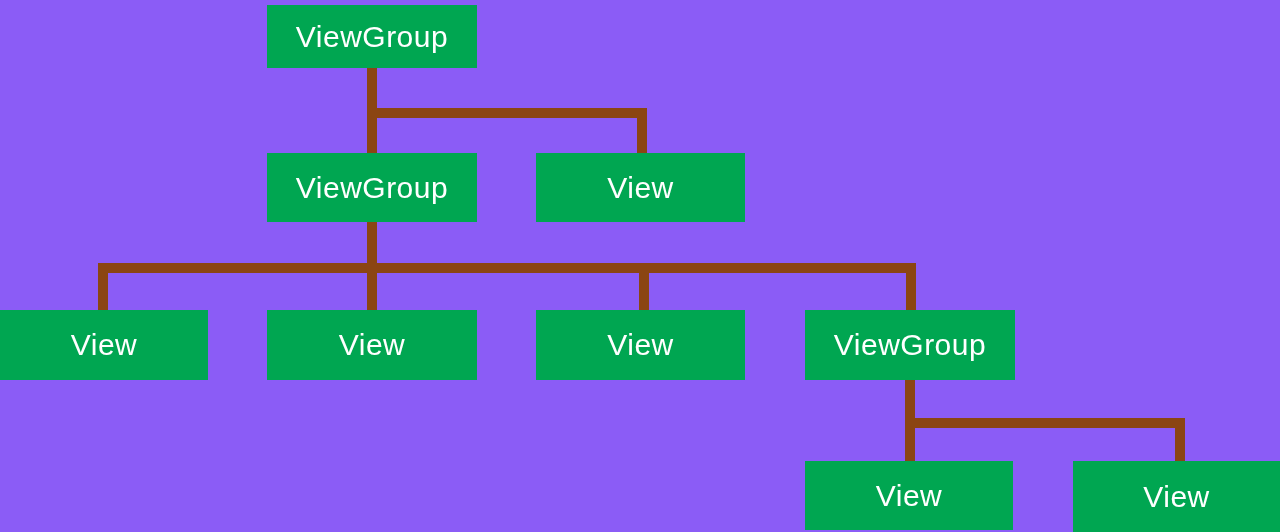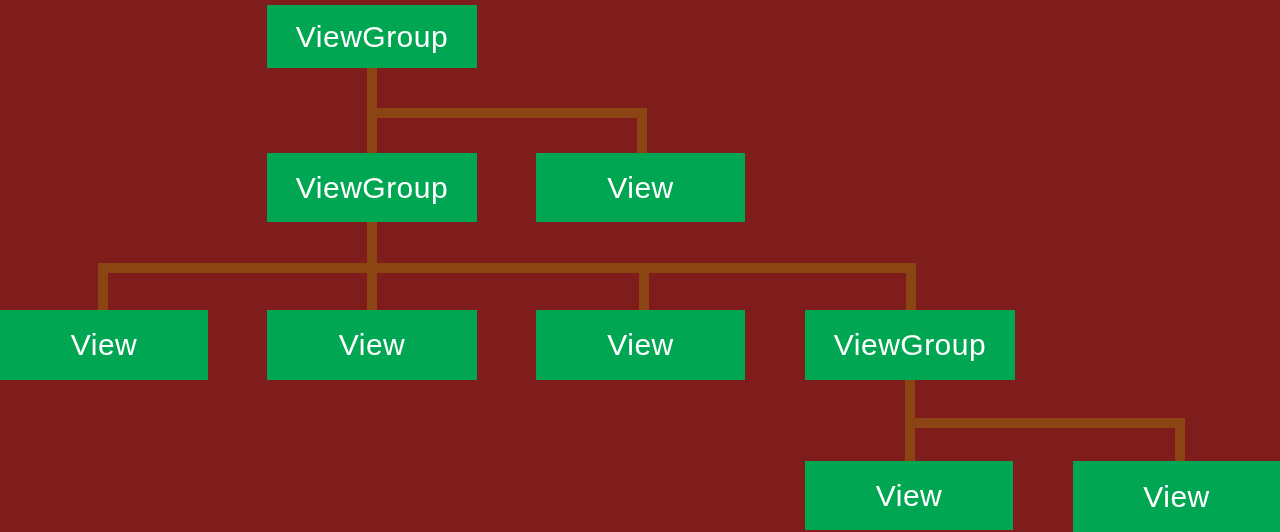--- a/index.html
+++ b/index.html
@@ -45,21 +45,21 @@
   .tip-up {
     border-left: 6px solid transparent;
     border-right: 6px solid transparent;
     border-bottom-style: solid;
     border-bottom-width: 7px;
   }
 </style>
 </head>
 <body>
 
-<div id="diagram" class="diagram" style="background: #7f1d1d;">
+<div id="diagram" class="diagram" style="background: #8b5cf6;">
     <div class="edge" style="left: 367px; top: 68px; width: 10px; height: 85px; background: rgb(139, 69, 19);"></div>
     <div class="edge" style="left: 367px; top: 108px; width: 280px; height: 10px; background: rgb(139, 69, 19);"></div>
     <div class="edge" style="left: 637px; top: 108px; width: 10px; height: 45px; background: rgb(139, 69, 19);"></div>
     <div class="edge" style="left: 367px; top: 222px; width: 10px; height: 88px; background: rgb(139, 69, 19);"></div>
     <div class="edge" style="left: 98px; top: 263px; width: 818px; height: 10px; background: rgb(139, 69, 19);"></div>
     <div class="edge" style="left: 98px; top: 263px; width: 10px; height: 47px; background: rgb(139, 69, 19);"></div>
     <div class="edge" style="left: 639px; top: 263px; width: 10px; height: 47px; background: rgb(139, 69, 19);"></div>
     <div class="edge" style="left: 906px; top: 263px; width: 10px; height: 47px; background: rgb(139, 69, 19);"></div>
     <div class="edge" style="left: 905px; top: 380px; width: 10px; height: 81px; background: rgb(139, 69, 19);"></div>
     <div class="edge" style="left: 905px; top: 418px; width: 280px; height: 10px; background: rgb(139, 69, 19);"></div>

